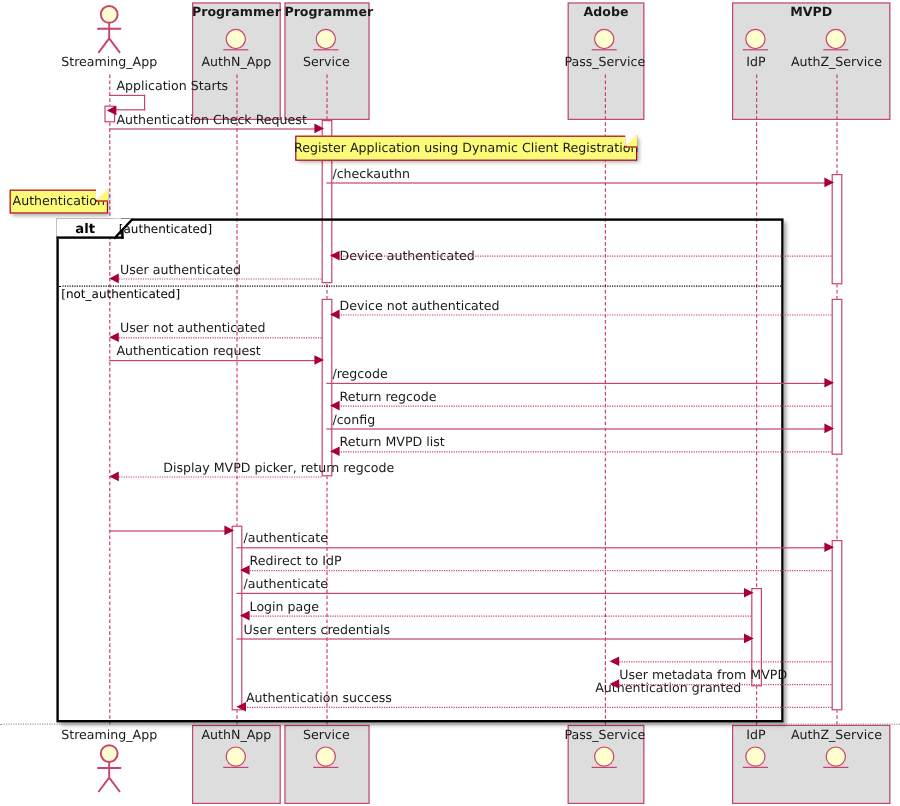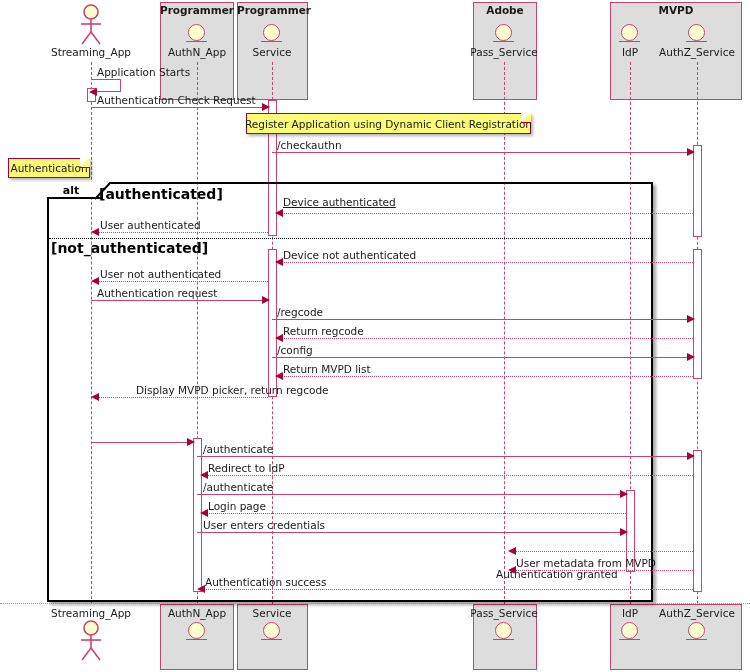--- a/index.html
+++ b/index.html
@@ -49,21 +49,21 @@
   .note .fold::after{content:"";position:absolute;left:-1px;top:-1px;width:0;height:0;
         border-left:10px solid #ffffff;border-bottom:10px solid transparent;}
 
   
   .frame{position:absolute;border:2px solid #000000;box-sizing:border-box;background:transparent;
          box-shadow:3px 3px 3px rgba(0,0,0,.35);}
   .frame-tab{position:absolute;background:#ffffff;border-right:2px solid #000;border-bottom:2px solid #000;
          box-sizing:border-box;}
   .frame-tab-label{position:absolute;font-size:11px;font-weight:bold;color:#000;text-align:center;}
   .frame-divider{position:absolute;height:0;border-top:1.5px dotted #000;}
-  .guard{position:absolute;font-size:14px;font-weight:bold;color:#000;white-space:nowrap;}
+  .guard{position:absolute;font-size:10px;font-weight:normal;color:#000;white-space:nowrap;}
 
   
   .hsep{position:absolute;height:0;border-top:1px dotted #999;}
 </style>
 </head>
 <body>
 
 <div id="stage">
 
   <div class="groupbox" style="left:160px;top:2px;width:74px;height:98px;"></div>
@@ -179,21 +179,21 @@
 
   <div class="msg" style="left:277px;top:139px;">/checkauthn</div>
   <div class="arrow" style="left:272px;top:152px;width:421px;"></div>
   <div class="ahead r" style="left:687px;top:148px;"></div>
 
   <div class="note" style="left:8px;top:158px;width:82px;height:20px;">
     <span class="fold"></span>
     <span>Authentication</span>
   </div>
 
-  <div class="msg" style="left:283px;top:196px;text-decoration:underline;">Device authenticated</div>
+  <div class="msg" style="left:283px;top:208px;">Device authenticated</div>
   <div class="arrow dotted" style="left:277px;top:213px;width:416px;"></div>
   <div class="ahead l" style="left:275px;top:209px;"></div>
 
   <div class="msg" style="left:100px;top:219px;">User authenticated</div>
   <div class="arrow dotted" style="left:93px;top:232px;width:175px;"></div>
   <div class="ahead l" style="left:91px;top:228px;"></div>
 
   <div class="msg" style="left:283px;top:249px;">Device not authenticated</div>
   <div class="arrow dotted" style="left:277px;top:262px;width:416px;"></div>
   <div class="ahead l" style="left:275px;top:258px;"></div>

